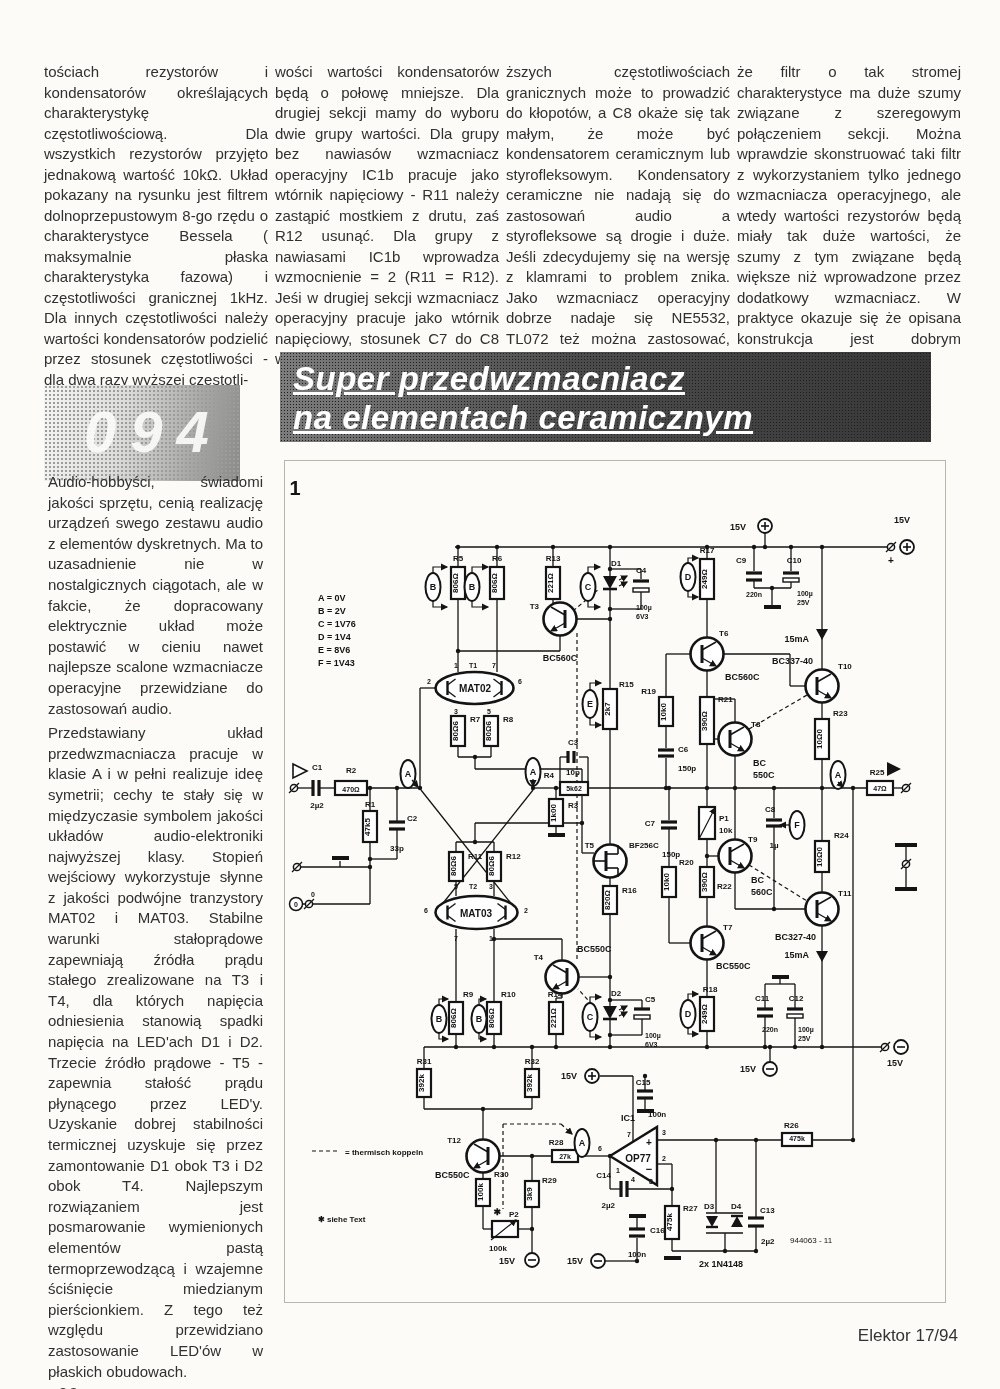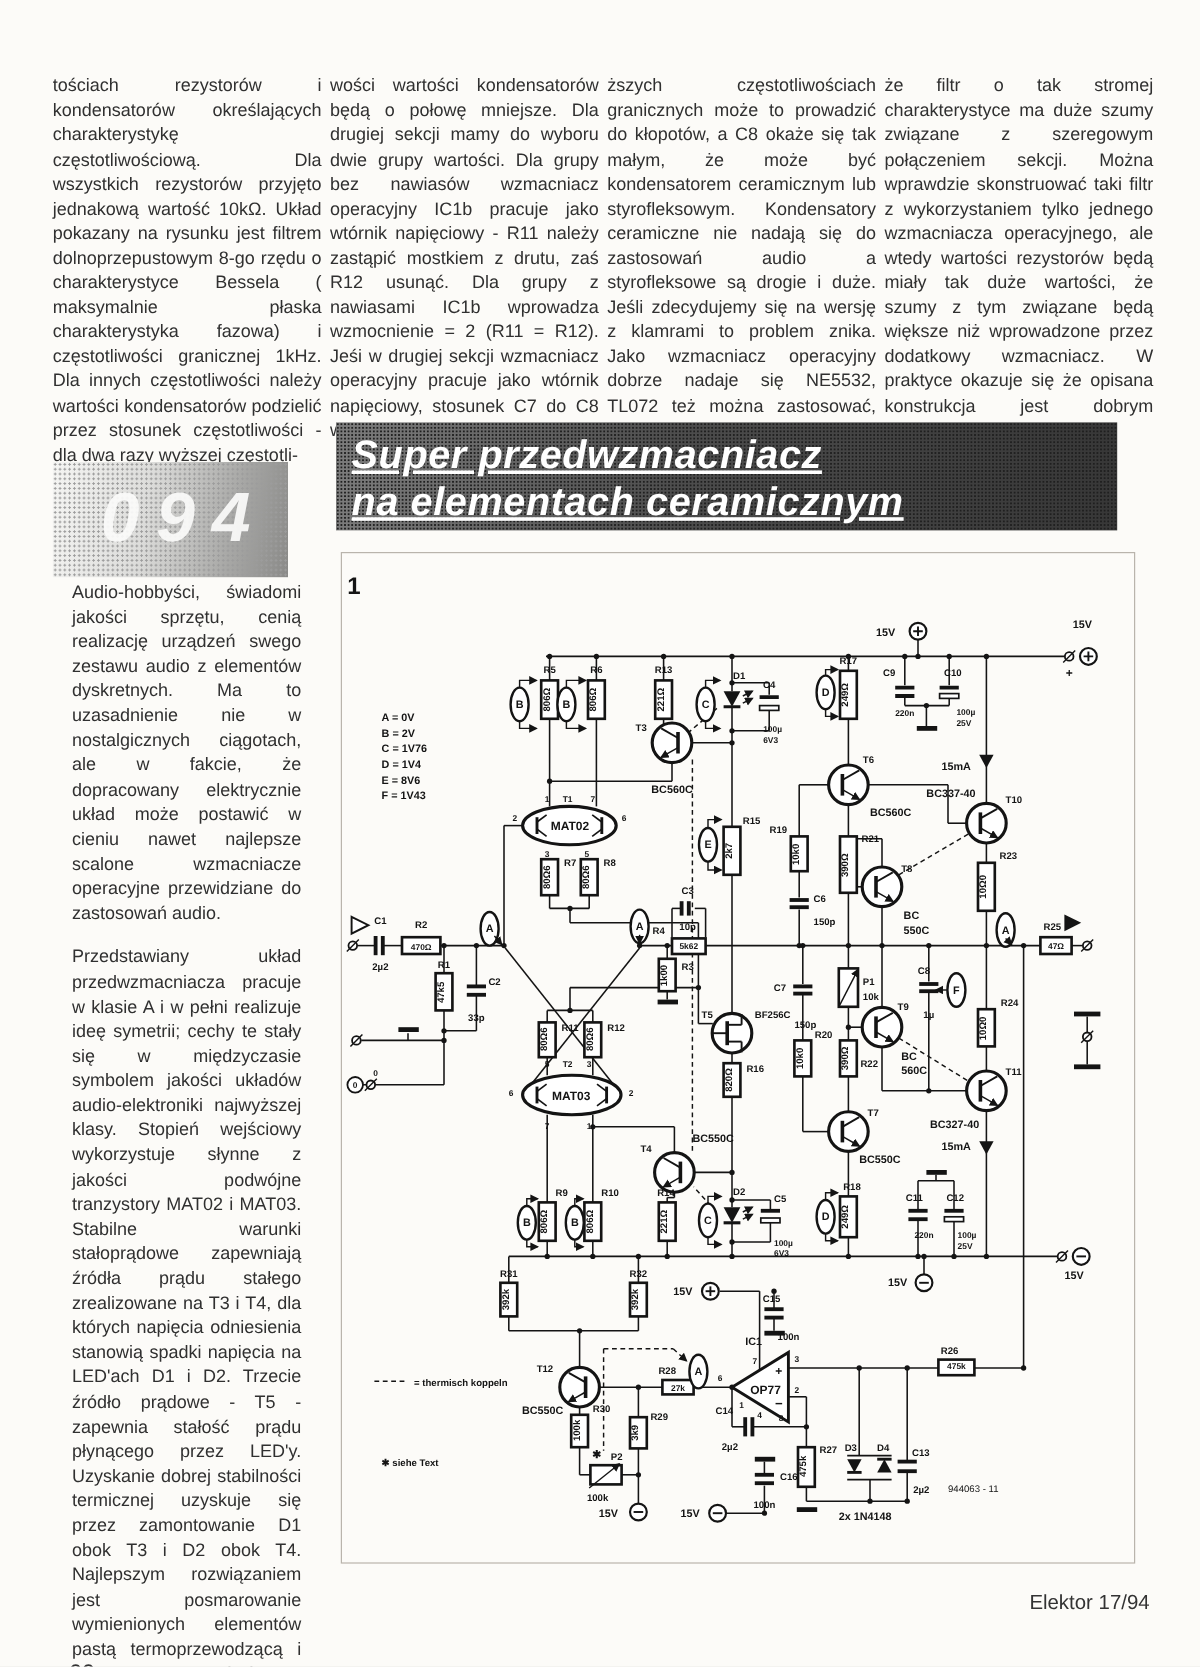--- a/index.html
+++ b/index.html
@@ -15,21 +15,21 @@
          letter-spacing:14px;line-height:94px;padding-left:40px;}
   .titlebar{position:absolute;left:280px;top:352px;width:651px;height:90px;
          background-image:radial-gradient(circle,#1f1f1f 0.7px,rgba(0,0,0,0) 0.9px),
                           linear-gradient(95deg,#7d7d7d,#4c4c4c 45%,#373737);
          background-size:3px 3px,100% 100%;}
   .titlebar .t1,.titlebar .t2{display:block;color:#ffffff;font-weight:bold;font-style:italic;
          font-size:33px;line-height:39px;padding-left:13px;letter-spacing:.5px;text-decoration:underline;}
   .titlebar .t1{padding-top:7px;}
   .leftcol{position:absolute;left:44px;top:468px;width:223px;font-size:15px;line-height:20.6px;
          text-align:justify;color:#303030;}
-  .leftcol p{margin:16px;}
+  .leftcol p{margin:4px;}
   .figure{position:absolute;left:284px;top:460px;width:660px;height:841px;border:1px solid #b9b4ac;
          background:#fcfbf8;}
   .pageno{position:absolute;left:57px;top:1384px;font-size:20px;color:#333;}
   .journal{position:absolute;right:42px;top:1326px;font-size:17px;color:#333;}
   svg text{font-family:"Liberation Sans",sans-serif;fill:#141414;}
 </style>
 </head>
 <body>
 
 <div class="page">

